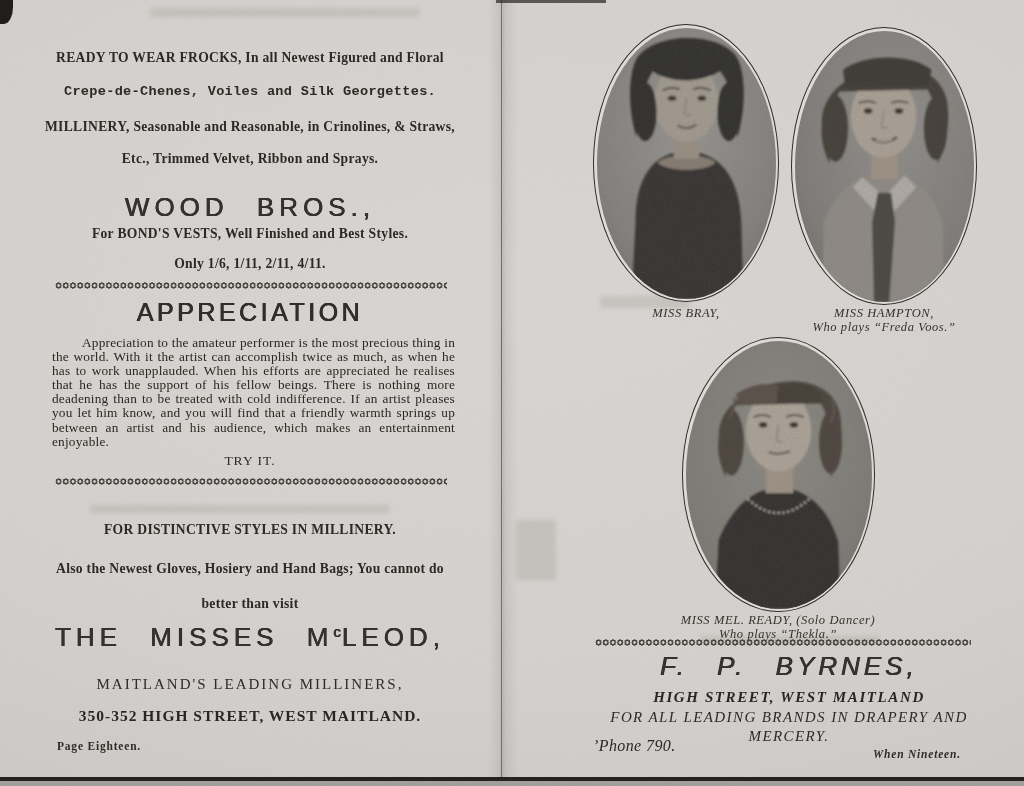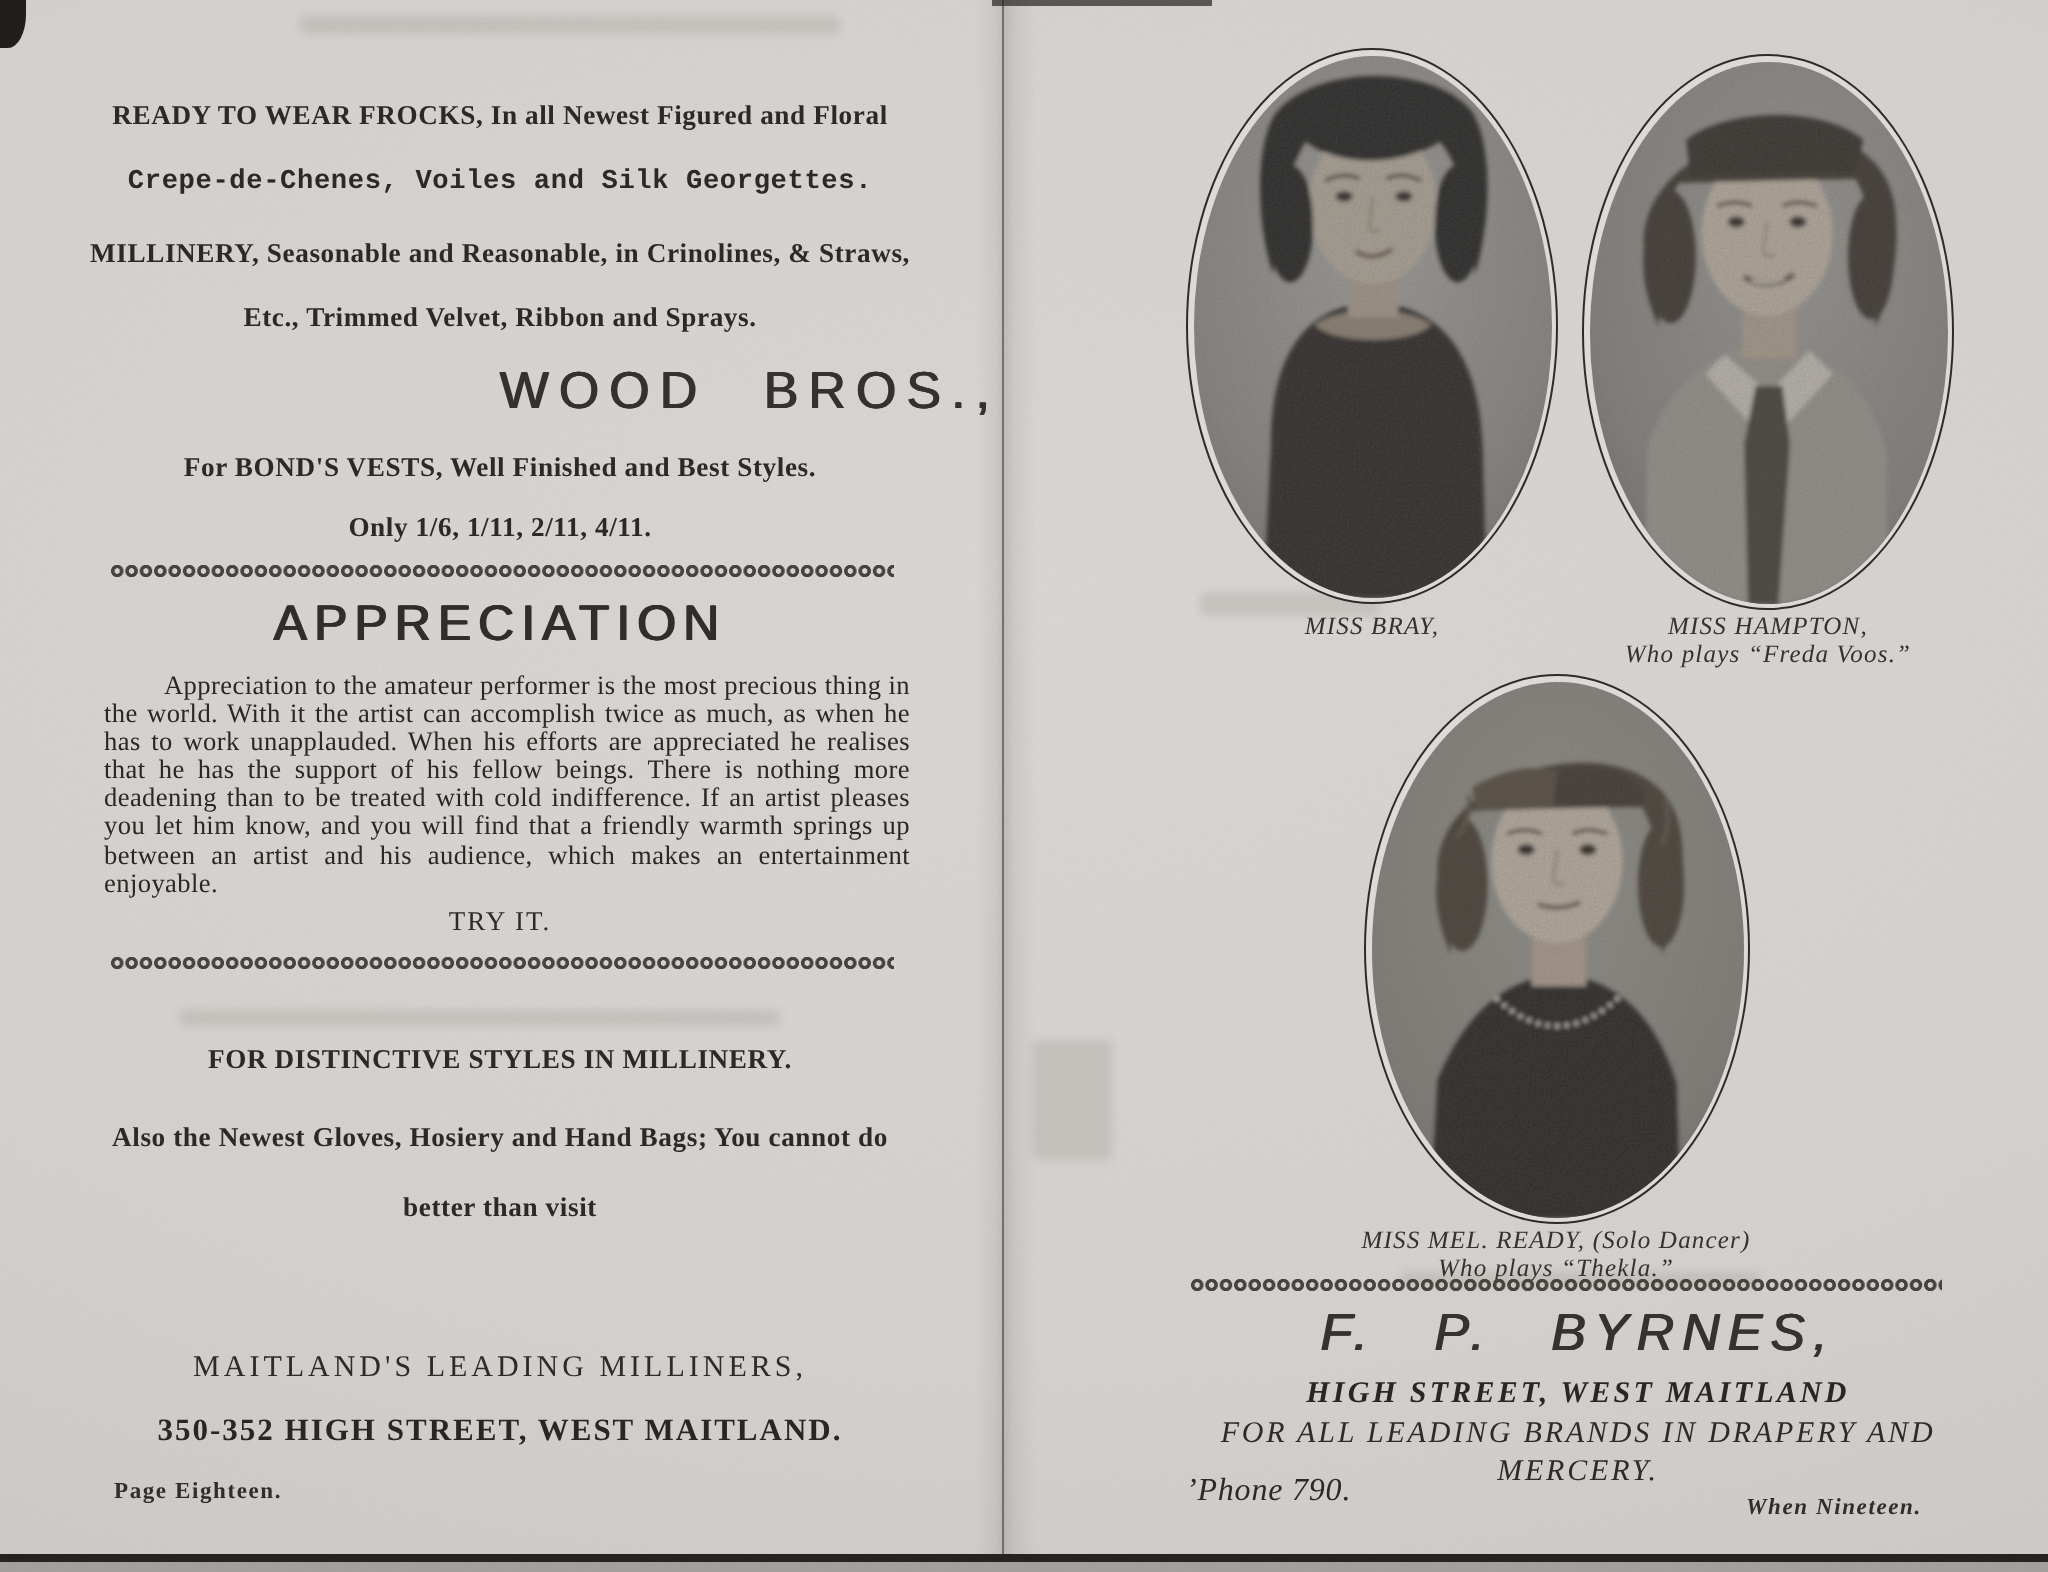--- a/index.html
+++ b/index.html
@@ -95,36 +95,37 @@
   <div class="ghost" style="left:516px; top:520px; width:40px;  height:60px;"></div>
   <div class="ghost" style="left:700px; top:636px; width:180px; height:7px;"></div>
 
   <div class="page page-left">
 
     <div class="line ad-line" style="top:50px;">READY TO WEAR FROCKS, In all Newest Figured and Floral</div>
     <div class="line ad-line" style="top:84px;font-family:Liberation Mono, monospace;">Crepe-de-Chenes, Voiles and Silk Georgettes.</div>
     <div class="line ad-line" style="top:119px;">MILLINERY, Seasonable and Reasonable, in Crinolines, &amp; Straws,</div>
     <div class="line ad-line" style="top:151px;">Etc., Trimmed Velvet, Ribbon and Sprays.</div>
 
-    <div class="line sans-heading" style="top:180px;text-align:right;">WOOD BROS.,</div>
+    <div class="line sans-heading" style="top:192px;">WOOD BROS.,</div>
     <div class="line ad-line" style="top:226px;">For BOND'S VESTS, Well Finished and Best Styles.</div>
     <div class="line ad-line" style="top:256px;">Only 1/6, 1/11, 2/11, 4/11.</div>
 
     <div class="chain" style="top:281px; left:55px; width:392px;"></div>
 
     <div class="line appreciation-title" style="top:298px;">APPRECIATION</div>
     <div class="body-par" style="top:336px;">Appreciation to the amateur performer is the most precious thing in the world.  With it the artist can accomplish twice as much, as when he has to work unapplauded.  When his efforts are appreciated he realises that he has the support of his fellow beings.  There is nothing more deadening than to be treated with cold indifference.  If an artist pleases you let him know, and you will find that a friendly warmth springs up between an artist and his audience, which makes an entertainment enjoyable.</div>
     <div class="line tryit" style="top:453px;">TRY IT.</div>
 
     <div class="chain" style="top:477px; left:55px; width:392px;"></div>
 
     <div class="line ad-line" style="top:522px;">FOR DISTINCTIVE STYLES IN MILLINERY.</div>
     <div class="line ad-line" style="top:561px;">Also the Newest Gloves, Hosiery and Hand Bags; You cannot do</div>
     <div class="line ad-line" style="top:596px;">better than visit</div>
 
+    <div class="line sans-heading" style="top:622px;"><span>THE MISSES M</span><sup>c</sup><span>LEOD,</span></div>
 
     <div class="line spaced-serif" style="top:676px;">MAITLAND'S LEADING MILLINERS,</div>
     <div class="line street-line" style="top:707px;">350-352 HIGH STREET, WEST MAITLAND.</div>
 
     <div class="page-num" style="left:57px; top:740px;">Page Eighteen.</div>
   </div>
 
   <div class="page page-right">
 
     <svg width="0" height="0" style="position:absolute;">

